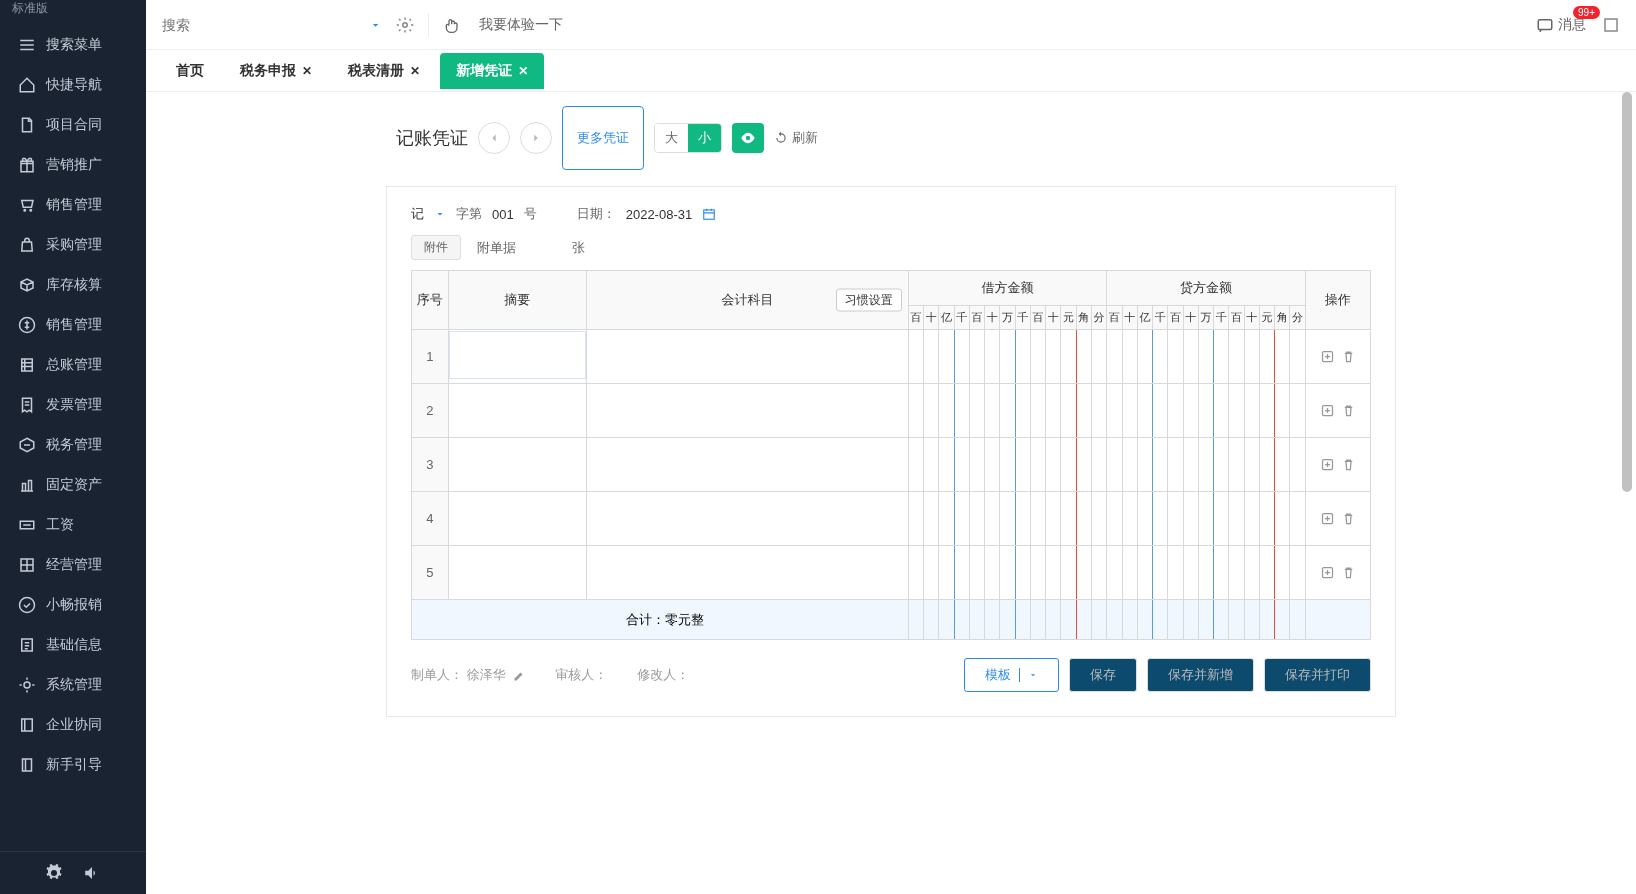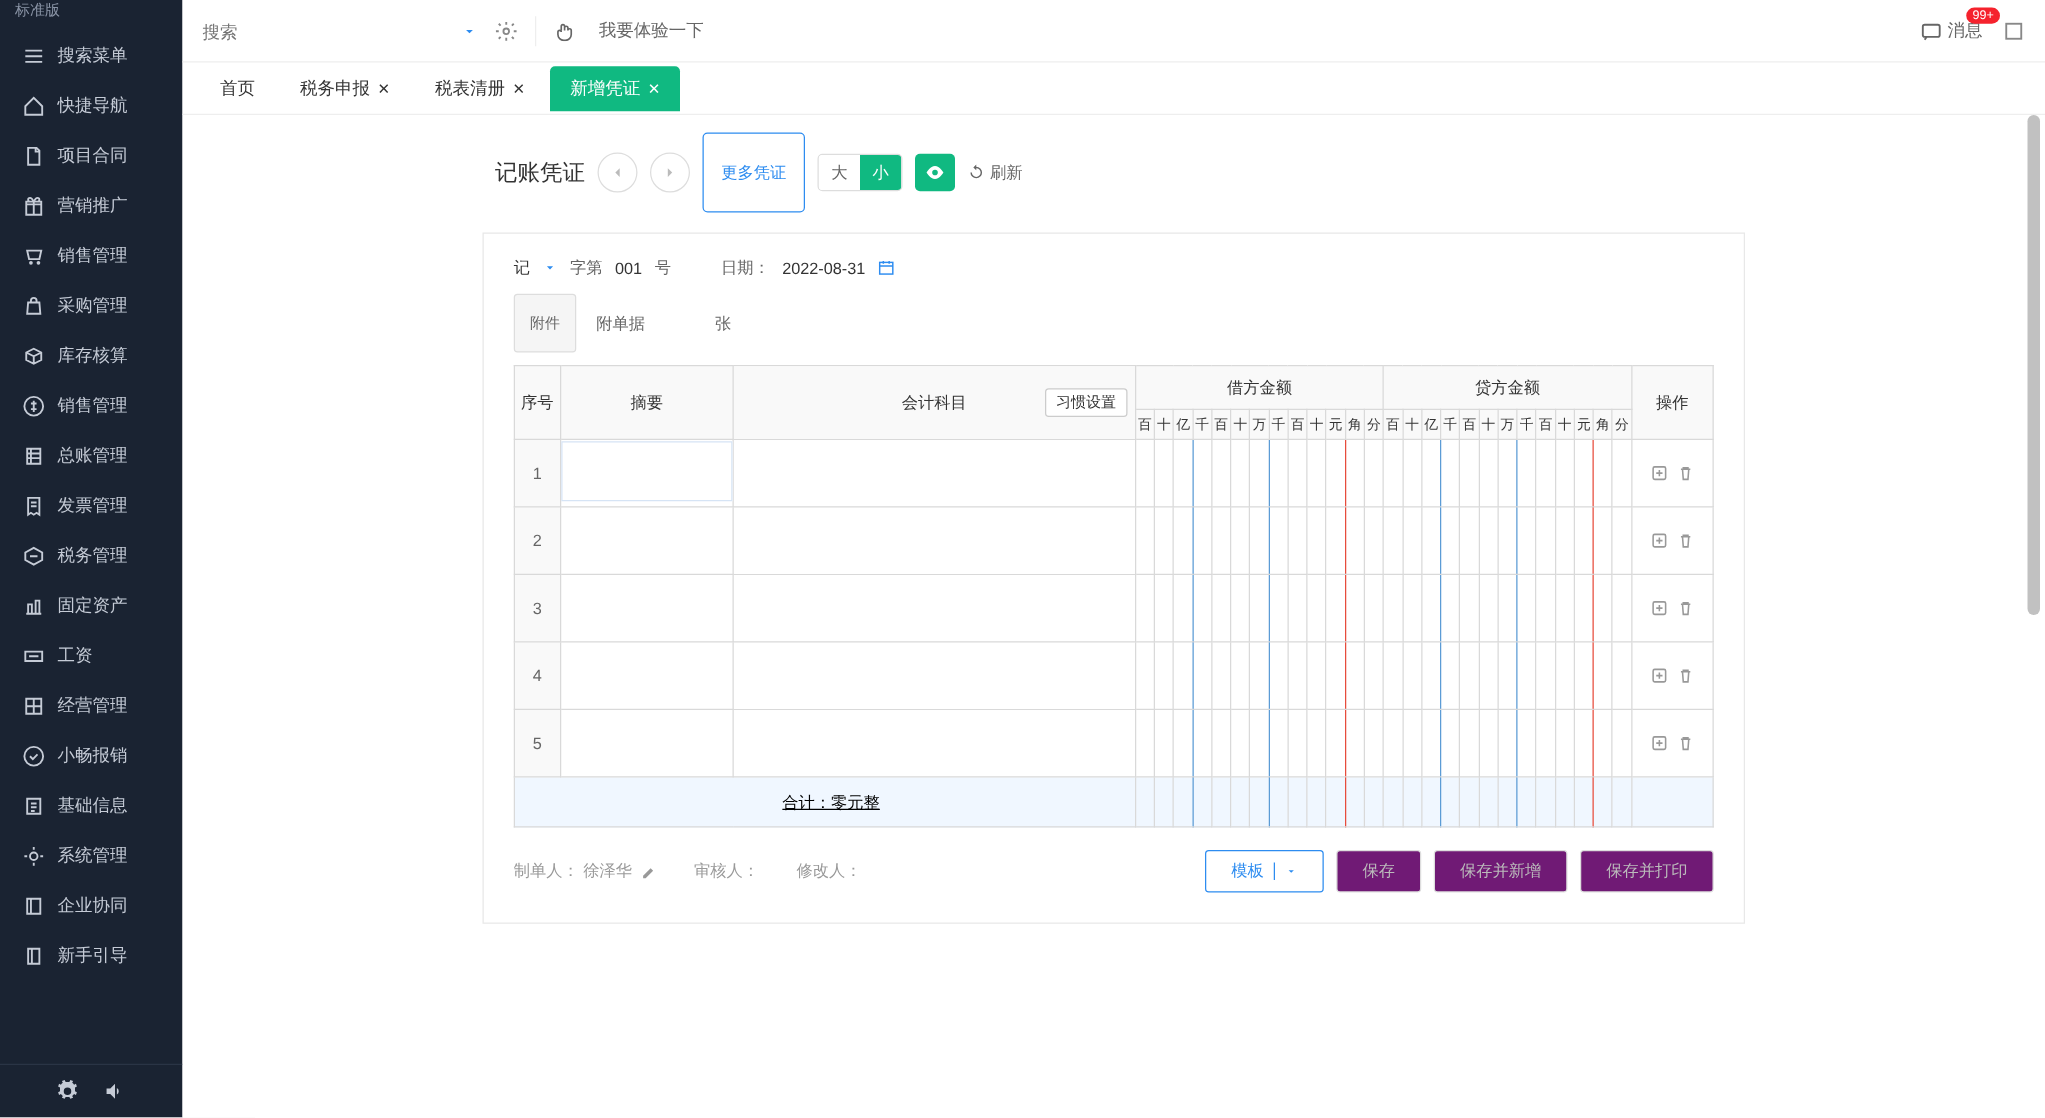--- a/index.html
+++ b/index.html
@@ -25,21 +25,21 @@
 .search-input { width: 100%; border: none; font-size: 14px; color: #999; outline: none; }
 .search-dd { color: #2d8cf0; cursor: pointer; }
 .gear { color: #888; cursor: pointer; }
 .divider { width: 1px; height: 24px; background: #eee; }
 .experience { display: flex; align-items: center; gap: 20px; font-size: 14px; color: #666; cursor: pointer; }
 .top-right { margin-left: auto; display: flex; align-items: center; gap: 16px; }
 .msg-btn { display: flex; align-items: center; gap: 4px; font-size: 14px; color: #666; cursor: pointer; position: relative; }
 .badge { position: absolute; top: -10px; right: -14px; background: #f5222d; color: #fff; font-size: 10px; padding: 1px 5px; border-radius: 8px; }
 
 
-.tabs { height: 42px; display: flex; align-items: center; padding: 0 14px; gap: 4px; border-bottom: 1px solid #eee; }
+.tabs { height: 42px; display: flex; align-items: center; padding: 0 14px; gap: 4px; border-bottom: 1px solid #eee; font-weight: bold; }
 .tab { padding: 9px 16px; font-size: 14px; color: #333; cursor: pointer; display: flex; align-items: center; gap: 6px; border-radius: 4px 4px 0 0; }
 .tab.active { background: #10b981; color: #fff; }
 .tab-close { font-size: 12px; cursor: pointer; }
 
 
 .content { flex: 1; padding: 14px 0 0 0; overflow: auto; }
 .voucher-wrap { max-width: 1010px; margin: 0 auto; }
 .voucher-head { display: flex; align-items: center; gap: 10px; margin-bottom: 16px; padding-left: 10px; }
 .vh-title { font-size: 18px; font-weight: 500; color: #333; }
 .nav-btn { width: 32px; height: 32px; border: 1px solid #ddd; border-radius: 50%; display: flex; align-items: center; justify-content: center; cursor: pointer; color: #bbb; background: #fff; }
@@ -50,50 +50,50 @@
 .eye-btn { width: 32px; height: 30px; background: #10b981; border-radius: 4px; display: flex; align-items: center; justify-content: center; cursor: pointer; color: #fff; }
 .refresh-btn { display: flex; align-items: center; gap: 4px; font-size: 13px; color: #666; cursor: pointer; }
 
 
 .voucher-card { background: #fff; border: 1px solid #e8e8e8; padding: 18px 24px 24px; }
 .voucher-meta { display: flex; align-items: center; gap: 10px; margin-bottom: 12px; font-size: 13px; color: #666; }
 .meta-val { color: #333; }
 .meta-dd { color: #2d8cf0; cursor: pointer; }
 .cal-icon { color: #2d8cf0; cursor: pointer; }
 .attach-row { display: flex; align-items: center; gap: 16px; margin-bottom: 10px; font-size: 13px; color: #666; }
-.attach-btn { padding: 14px 12px; background: #f5f5f5; border: 1px solid #ddd; border-radius: 3px; cursor: pointer; font-size: 12px; }
+.attach-btn { padding: 3px 12px; background: #f5f5f5; border: 1px solid #ddd; border-radius: 3px; cursor: pointer; font-size: 12px; }
 
 
 .vtable { width: 100%; border-collapse: collapse; font-size: 13px; }
 .vtable th, .vtable td { border: 1px solid #d9d9d9; text-align: center; }
 .vtable th { background: #f9f9f9; color: #333; font-weight: 500; padding: 8px 4px; }
 .vtable .digit-th { padding: 4px 0; font-size: 11px; width: 15px; }
 .vtable td { height: 54px; background: #fff; }
 .col-seq { width: 36px; background: #f9f9f9 !important; color: #666; }
 .col-summary { width: 136px; }
 .col-account { width: 316px; position: relative; }
 .col-op { width: 64px; }
 .habit-btn { position: absolute; right: 6px; top: 50%; transform: translateY(-50%); padding: 2px 8px; border: 1px solid #ccc; border-radius: 3px; font-size: 12px; background: #fff; cursor: pointer; }
 .digit-cell { width: 15px; font-size: 11px; padding: 0; }
 .digit-cell.red-border { border-right: 1px solid #e74c3c; }
 .digit-cell.blue-border { border-right: 1px solid #5b9bd5; }
 .summary-input { width: 100%; height: 48px; border: none; padding: 4px; resize: none; outline: none; font-size: 13px; }
 .row1 .summary-input { border: 1px solid #d6e4f5; background: #fff; }
 .op-icons { display: flex; gap: 6px; justify-content: center; color: #999; }
 .op-icon { cursor: pointer; }
-.total-row td { background: #f0f7ff; height: 40px; text-decoration: underline; }
+.total-row td { background: #f0f7ff; height: 40px; }
 .total-label { text-align: left; padding-left: 10px; }
 
 
 .voucher-footer { display: flex; align-items: center; margin-top: 18px; font-size: 13px; color: #999; gap: 30px; }
 .footer-btns { margin-left: auto; display: flex; gap: 10px; }
 .fbtn { padding: 7px 20px; border: 1px solid #ddd; border-radius: 3px; font-size: 13px; cursor: pointer; background: #fff; color: #bbb; }
 .fbtn.template { color: #2d8cf0; border-color: #2d8cf0; display: flex; align-items: center; gap: 8px; }
 .fbtn.template .sep { width: 1px; height: 14px; background: #2d8cf0; }
-.fbtn.disabled { background: #701a75; cursor: not-allowed; }
+.fbtn.disabled { background: #0c4a6e; cursor: not-allowed; }
 .scrollbar-track { position: absolute; right: 2px; top: 92px; bottom: 0; width: 14px; }
 .scrollbar-thumb { position: absolute; right: 2px; top: 0; width: 10px; height: 400px; background: #c1c1c1; border-radius: 5px; }
 </style>
 </head>
 <body>
 
 <div class="app">
 
   <div class="sidebar">
     <div class="edition">标准版</div>

